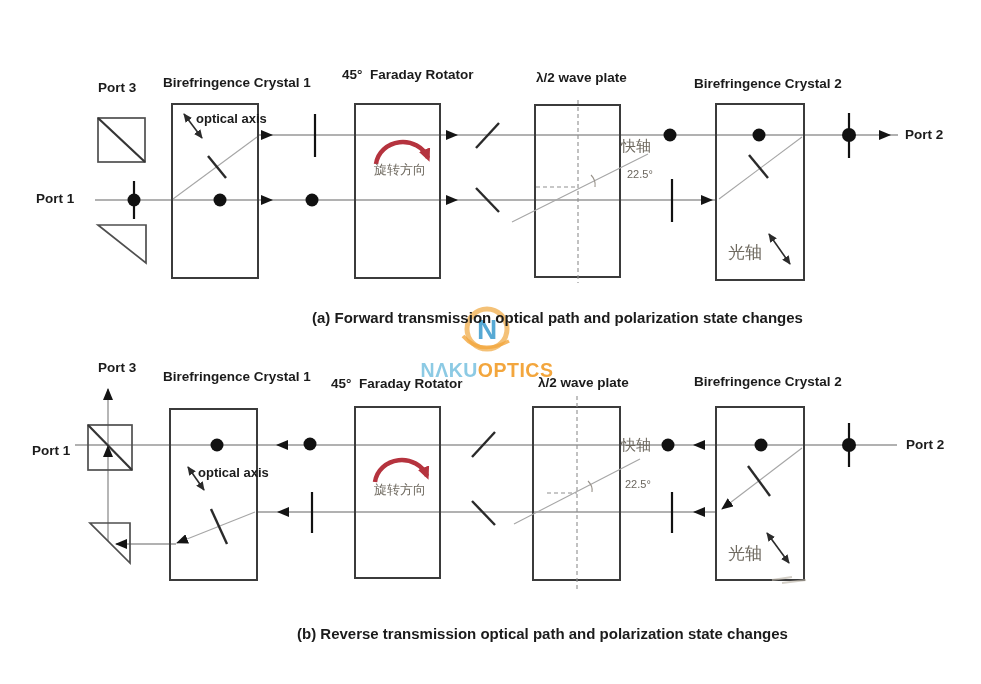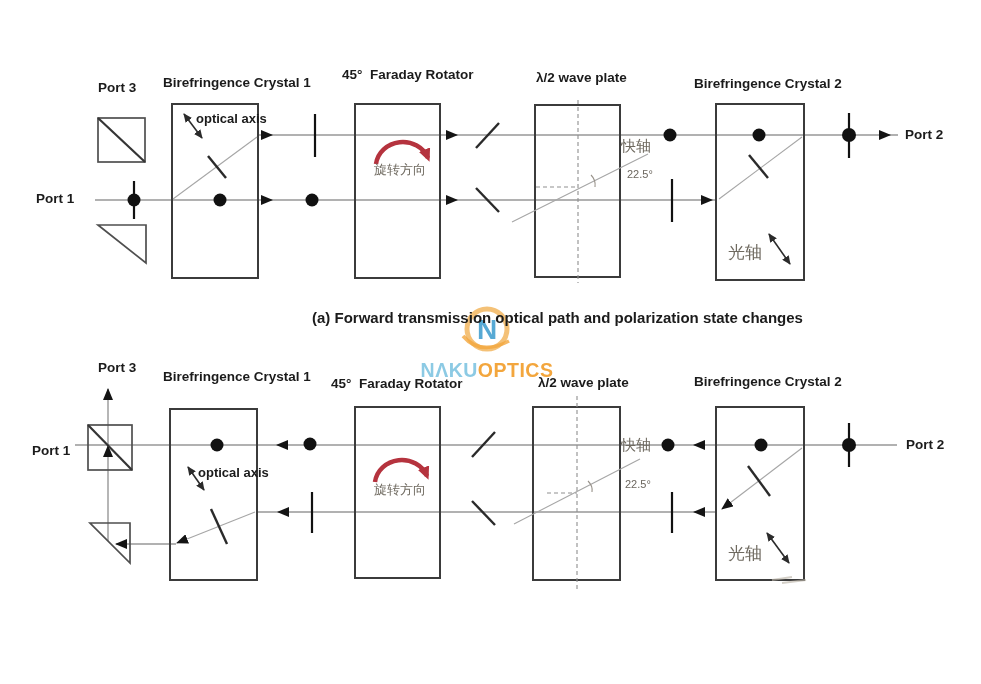--- a/index.html
+++ b/index.html
@@ -207,14 +207,15 @@
 <div class="lbl" style="left:331px;top:377px">45°  Faraday Rotator</div>
 <div class="lbl" style="left:538px;top:376px">λ/2 wave plate</div>
 <div class="lbl" style="left:694px;top:375px">Birefringence Crystal 2</div>
 <div class="lbl" style="left:32px;top:444px">Port 1</div>
 <div class="lbl" style="left:906px;top:438px">Port 2</div>
 <div class="lbl" style="left:198px;top:466px;font-size:13px">optical axis</div>
 <div class="lbl cn" style="left:621px;top:437px;font-size:15px">快轴</div>
 <div class="lbl small" style="left:625px;top:478px">22.5°</div>
 <div class="lbl cn" style="left:374px;top:483px;font-size:13px">旋转方向</div>
 <div class="lbl cn" style="left:728px;top:545px;font-size:17px">光轴</div>
+<div class="lbl cap" style="left:297px;top:626px">(b) Reverse transmission optical path and polarization state changes</div>
 
 </div>
 
 </body></html>

